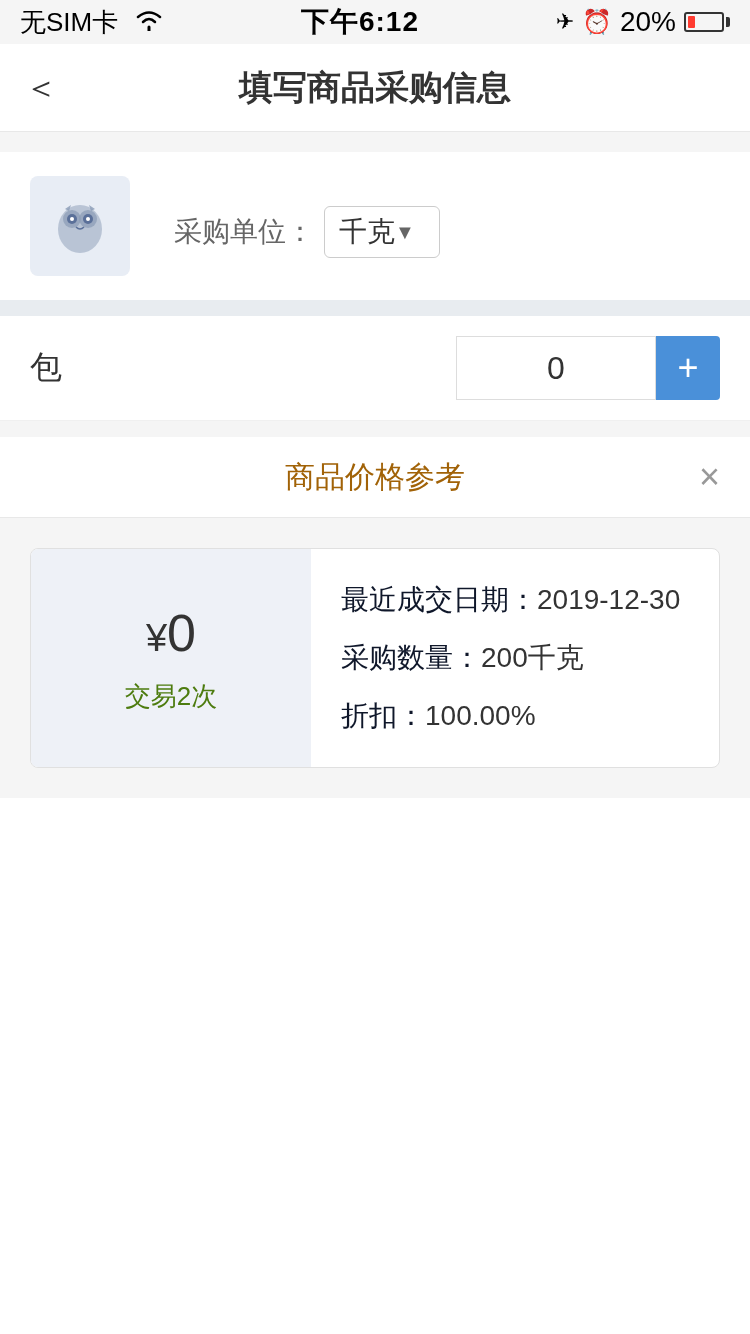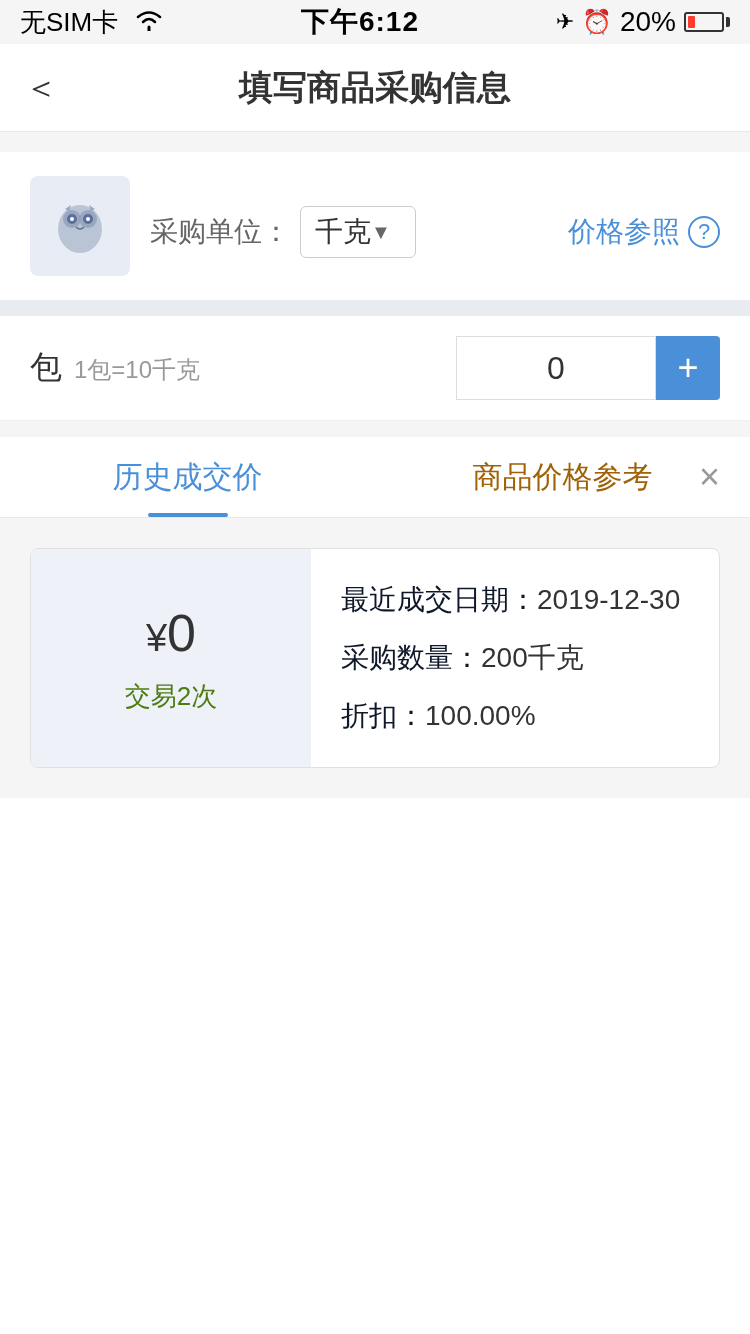--- a/index.html
+++ b/index.html
@@ -143,20 +143,21 @@
     }
     .purchase-unit-row {
       display: flex;
       justify-content: space-between;
       align-items: center;
       margin-top: 30px;
     }
     .purchase-unit-label {
       font-size: 28px;
       color: #666;
+      margin-left: 24px;
     }
     .unit-select {
       border: 1px solid #ccc;
       border-radius: 6px;
       padding: 6px 24px 6px 14px;
       font-size: 28px;
       color: #333;
       background: #fff;
       position: relative;
       display: inline-flex;
@@ -403,49 +404,38 @@
     </div>
     <div class="product-info">
       <div class="purchase-unit-row">
         <div style="display:flex;align-items:center;gap:10px;">
           <span class="purchase-unit-label">采购单位：</span>
           <div class="unit-select">
             <span>千克</span>
             <span class="unit-select-arrow">▼</span>
           </div>
         </div>
-        <div class="price-ref">
-          <span>价格参照</span>
-          <div class="price-ref-circle">
-            <span>?</span>
-          </div>
-        </div>
       </div>
     </div>
   </div>
 </div>
 
 <div class="divider-strip"></div>
 
 <div class="quantity-row">
   <div class="quantity-label">
     <span class="quantity-unit">包</span>
-    <span class="quantity-sub">1包=10千克</span>
   </div>
   <div class="quantity-input-group">
     <input type="text" class="quantity-input" value="0" style="">
     <button class="quantity-plus">+</button>
   </div>
 </div>
 
 <div class="panel-tabs">
-  <div class="tab-item active">
-    <span>历史成交价</span>
-    <div class="tab-indicator"></div>
-  </div>
   <div class="tab-item">
     <span>商品价格参考</span>
   </div>
   <div class="tab-close">×</div>
 </div>
 
 <div class="history-section">
   <div class="history-card">
     <div class="history-left">
       <div class="history-price">

